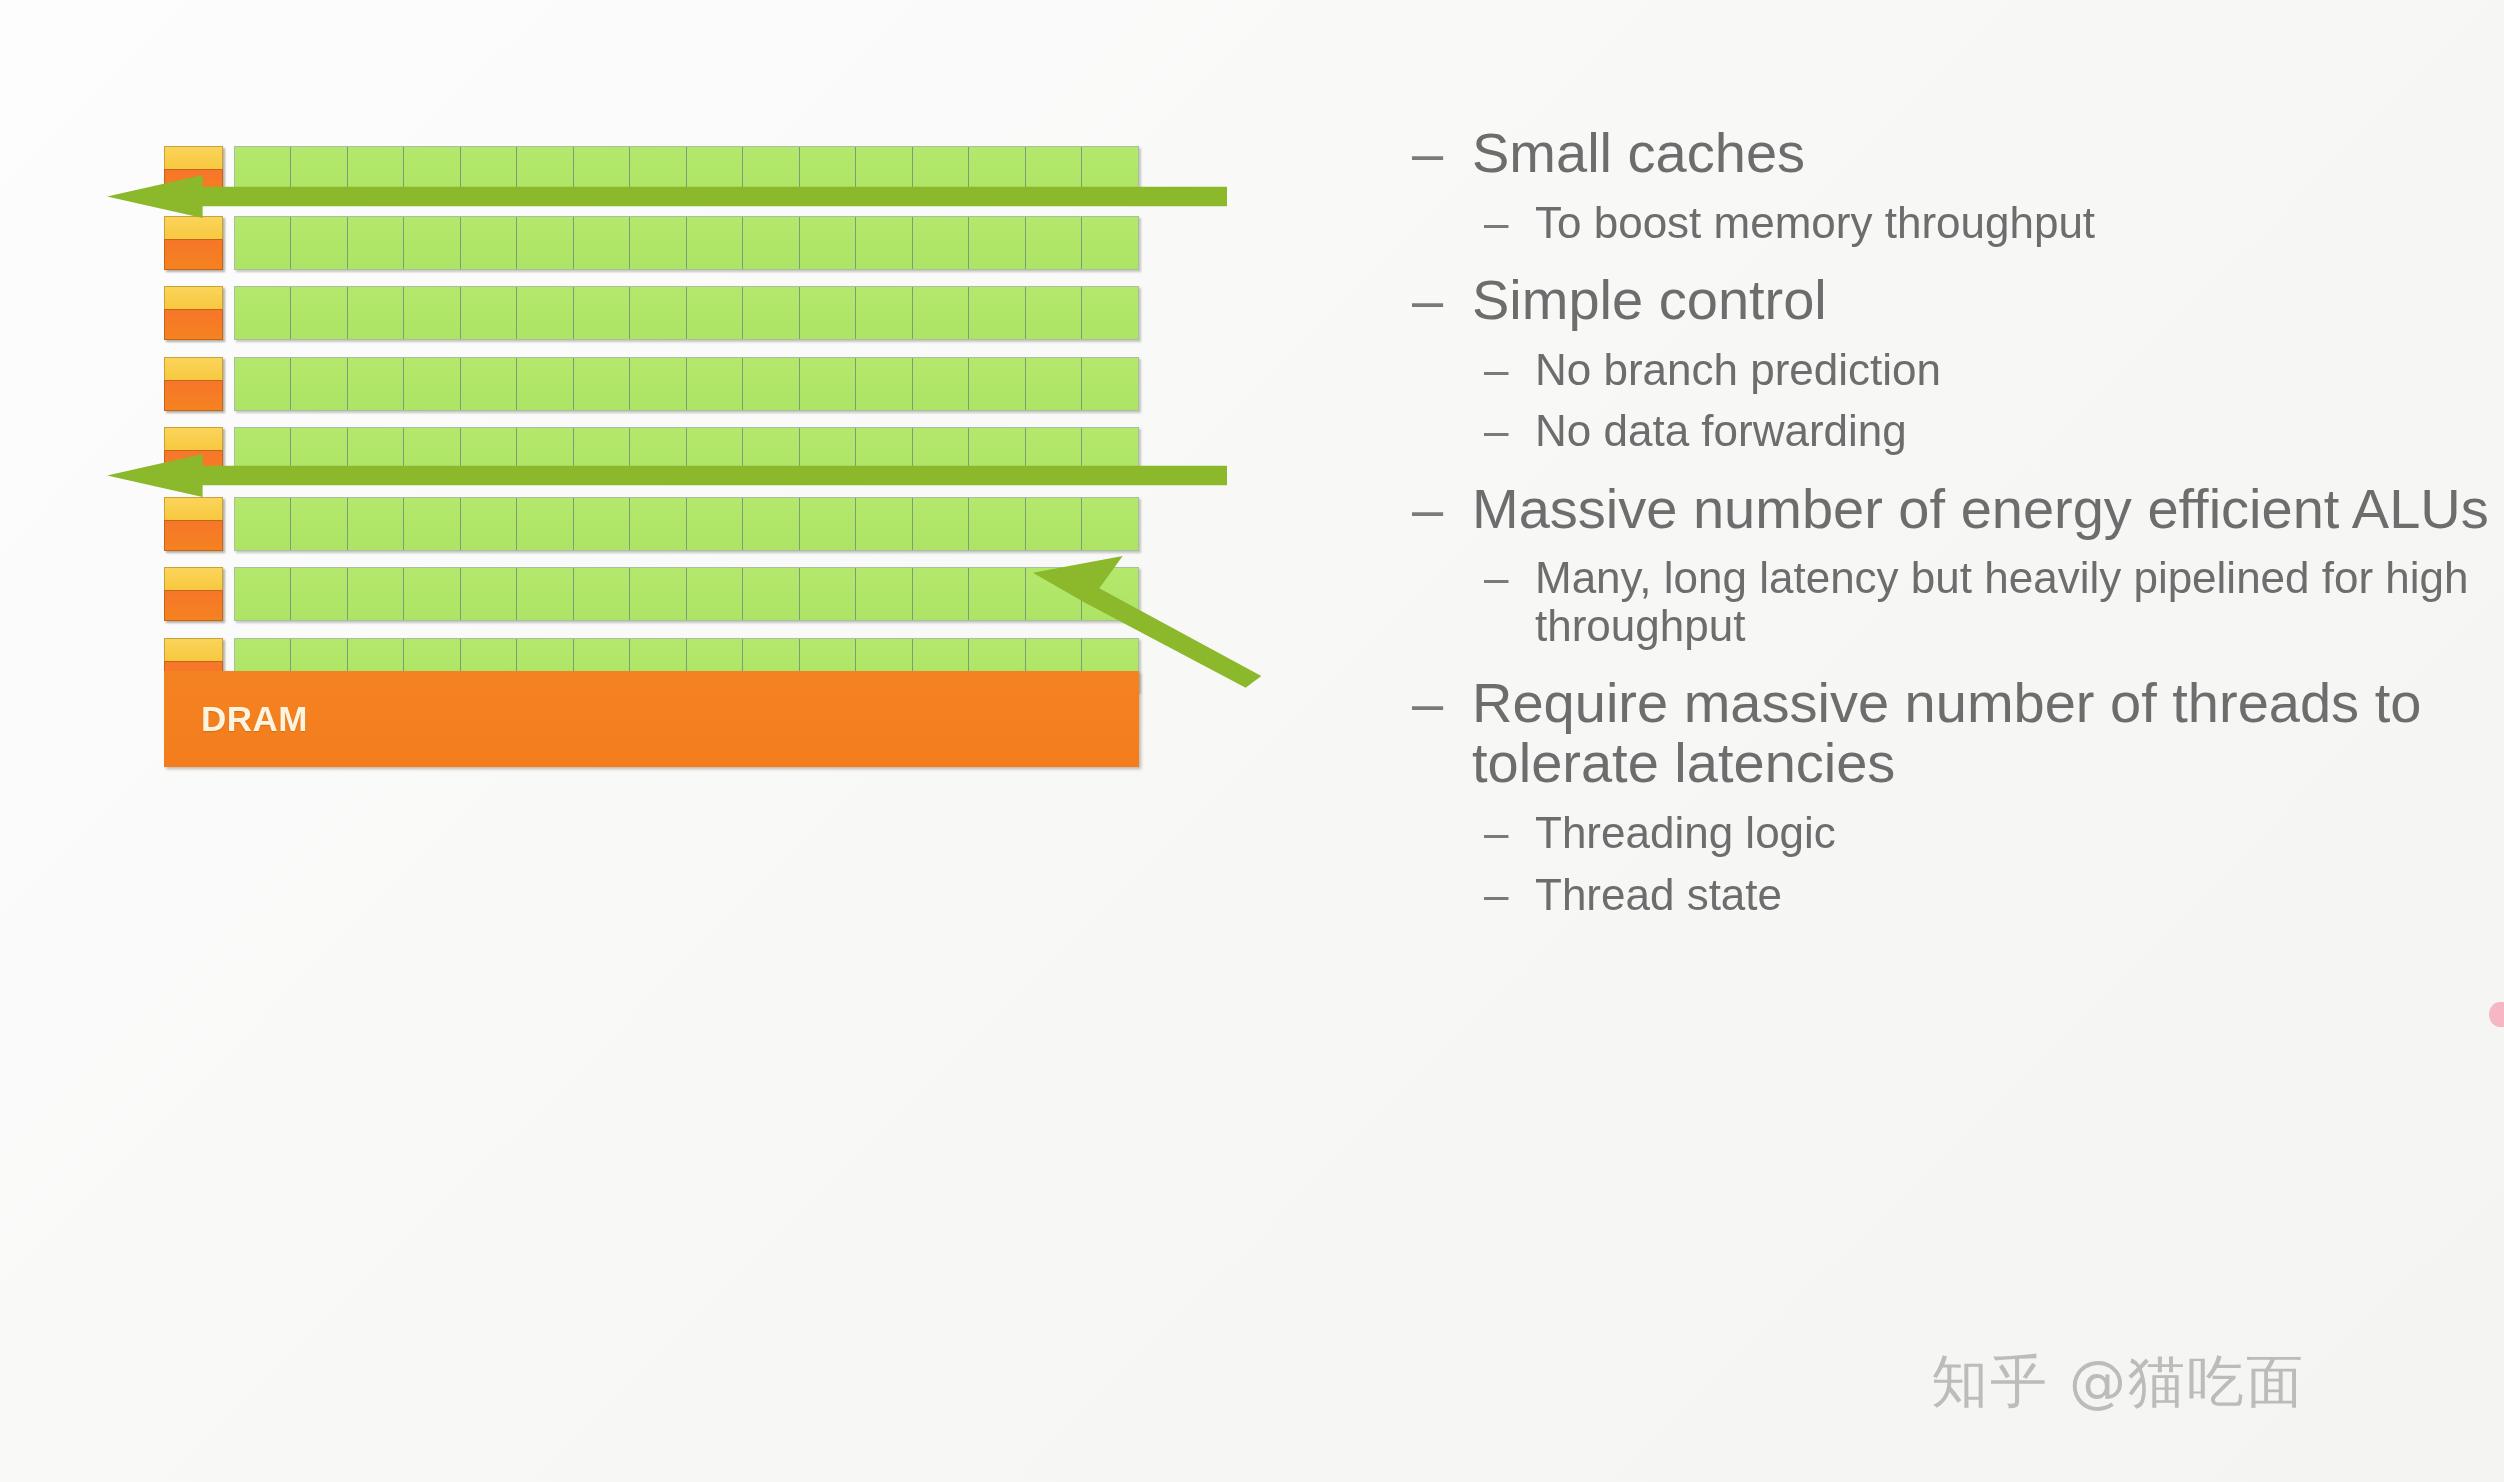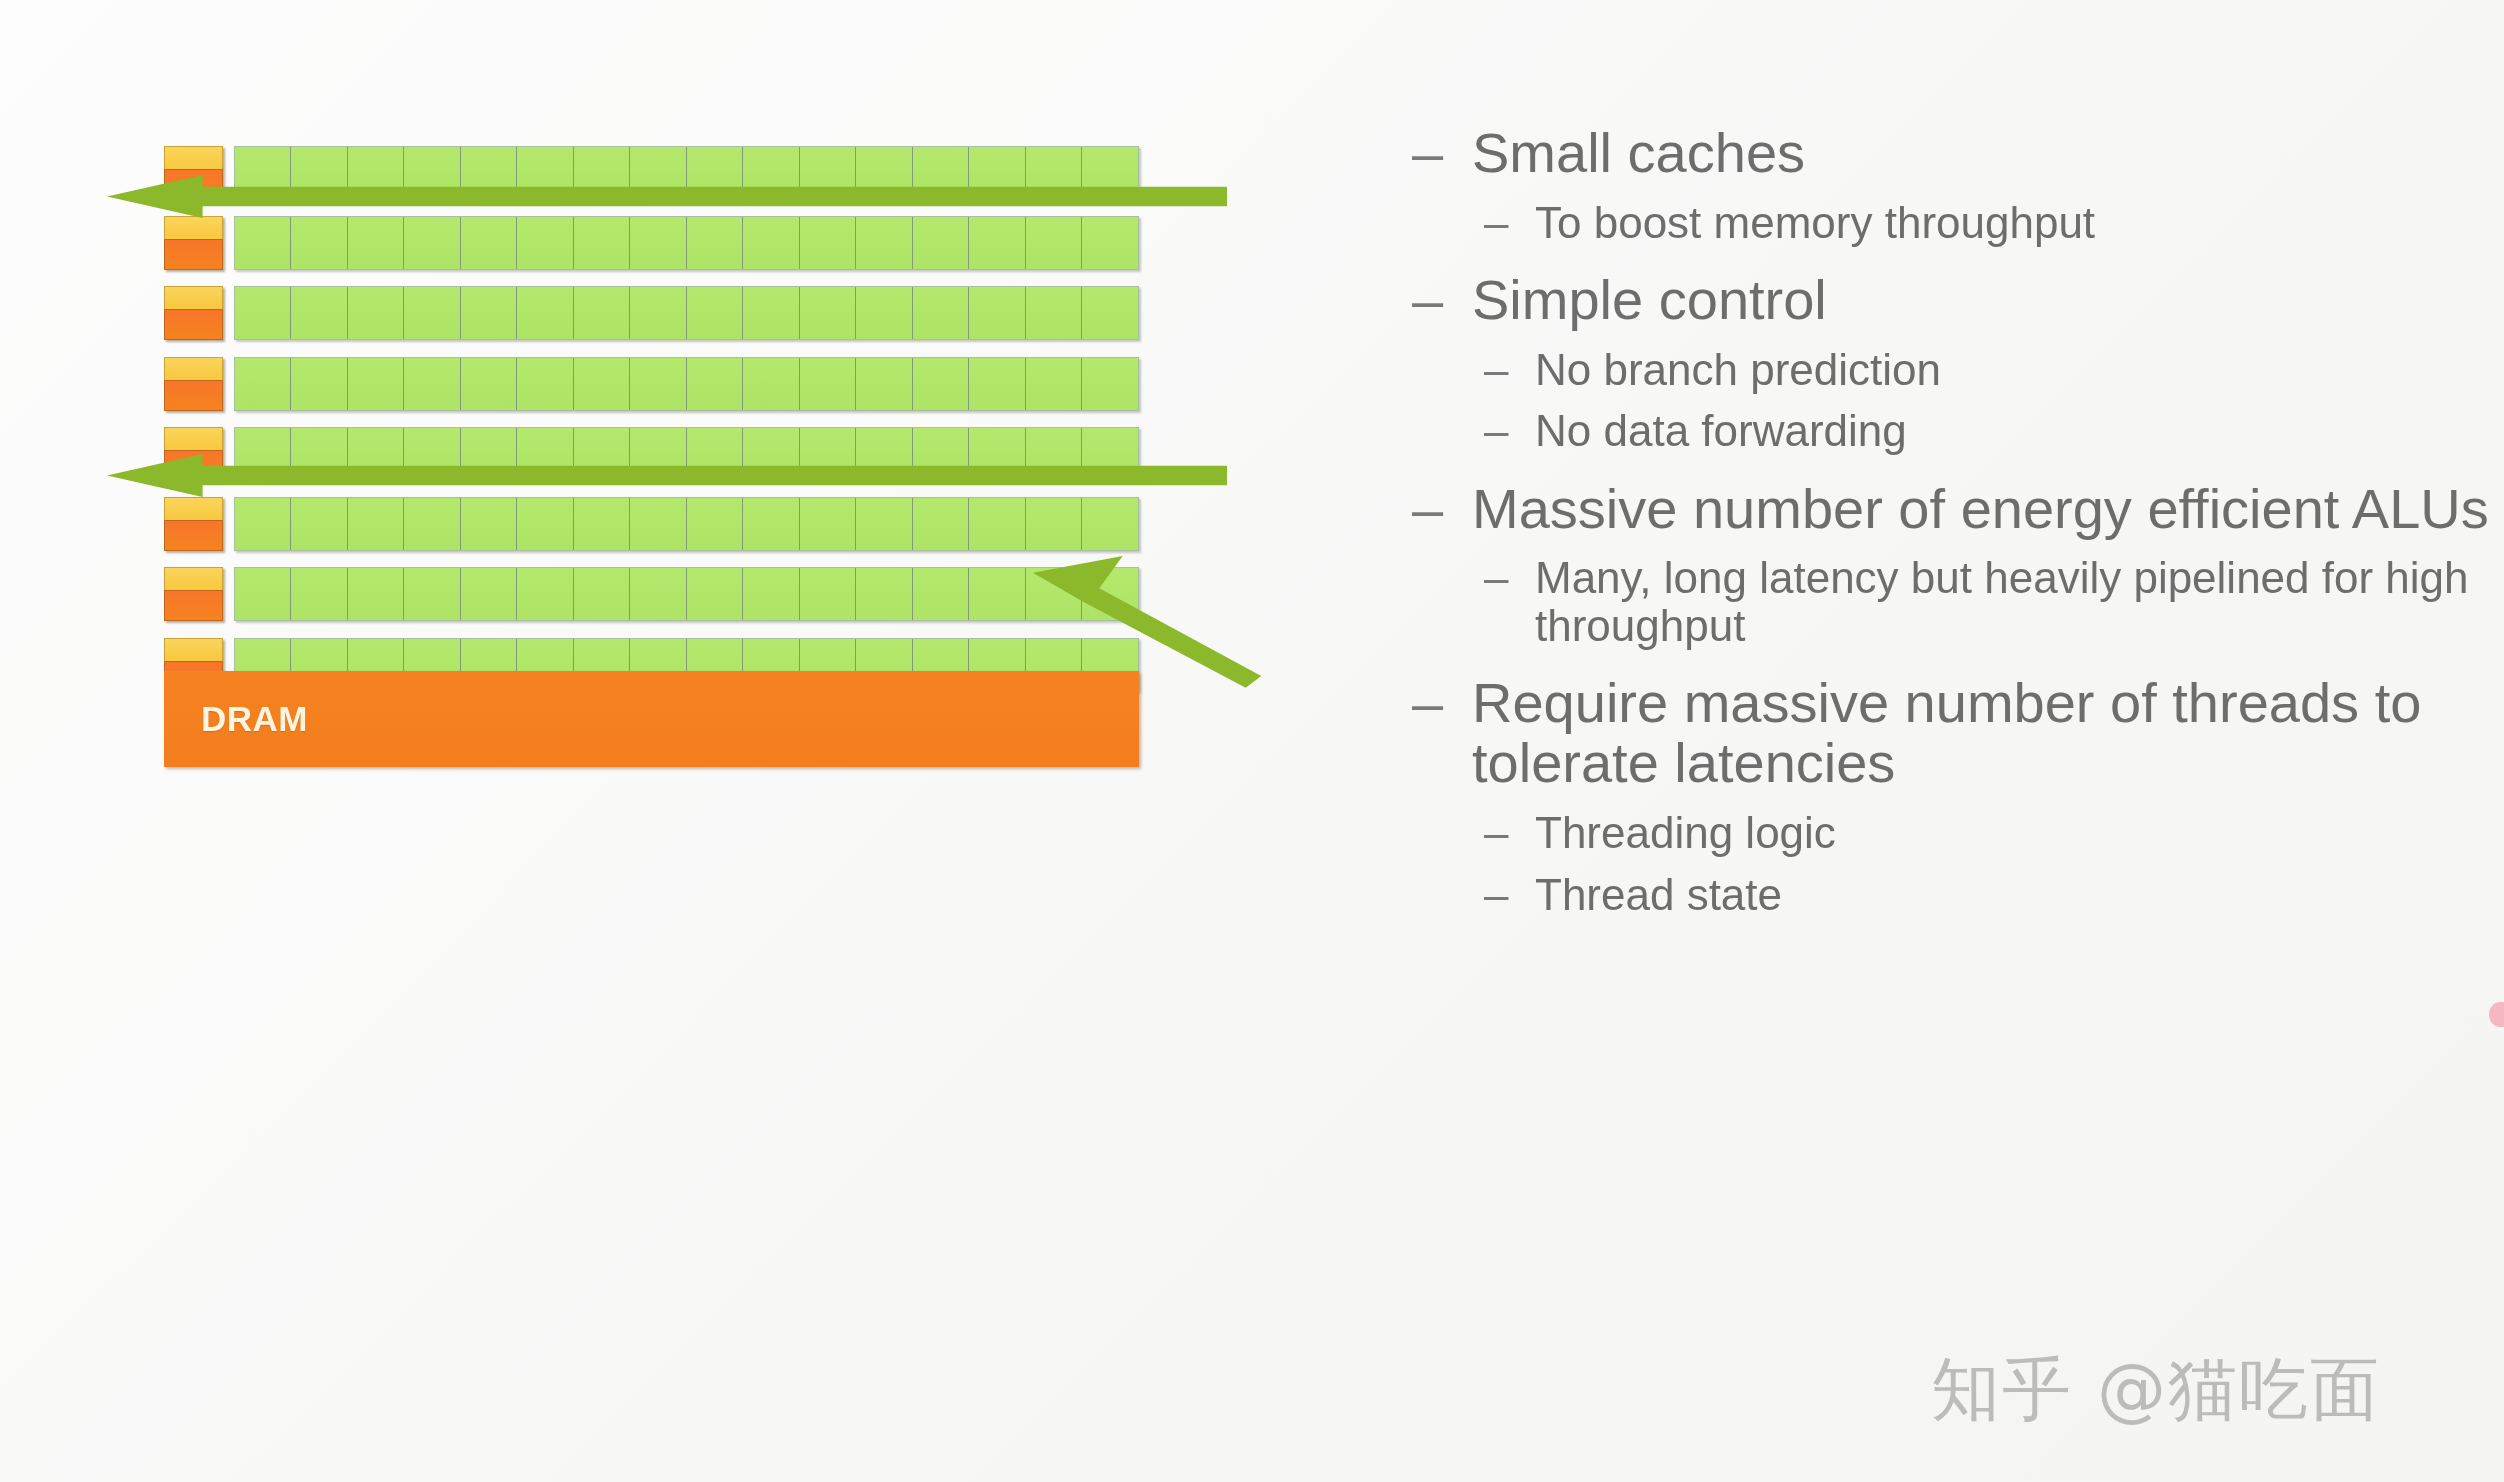--- a/index.html
+++ b/index.html
@@ -157,21 +157,21 @@
   .lvl2 .dash { width: 51px; }
 
   .sp-sm { height: 9.8px; }
   .sp-md { height: 19.5px; }
 
   
   #watermark {
     position: absolute;
     left: 1931px;
     top: 1344px;
-    font-size: 69px;
+    font-size: 57px;
     color: #b9b9b9;
     font-family: "DejaVu Sans", sans-serif;
     letter-spacing: 2px;
     white-space: nowrap;
     opacity: 0.95;
   }
 
   #pink-dot {
     position: absolute;
     left: 2489px;

